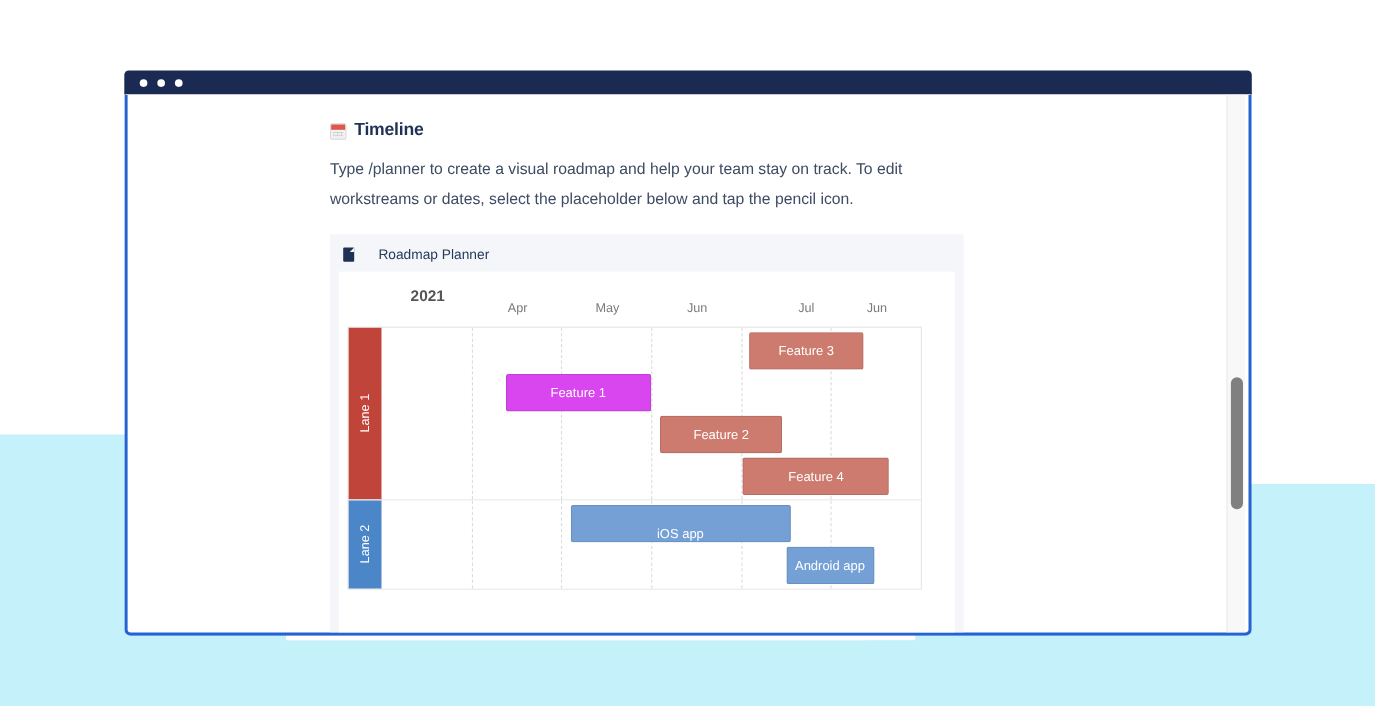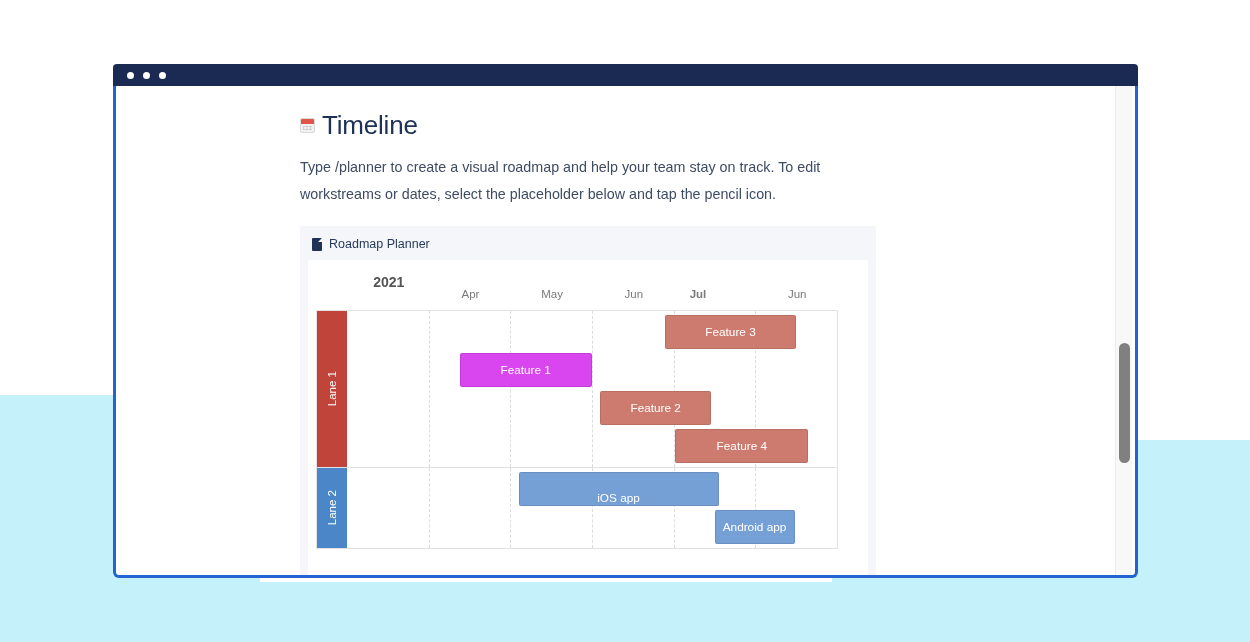--- a/index.html
+++ b/index.html
@@ -126,22 +126,22 @@
   }
   .inner {
     margin-left: 184px;
     width: 608px;
   }
 
   .doc-title {
     display: flex;
     align-items: center;
     gap: 7px;
-    font-size: 26px;
-    font-weight: normal;
+    font-size: 16px;
+    font-weight: bold;
     color: #1f3256;
     letter-spacing: -0.2px;
     margin: 0 0 13px 0;
   }
   .cal-icon {
     width: 15px;
     height: 15px;
     position: relative;
     display: inline-block;
     border-radius: 2px;
@@ -177,21 +177,21 @@
 
   
   .planner {
     background: #f4f6f9;
     width: 576px;
     padding: 0;
   }
   .planner-head {
     display: flex;
     align-items: center;
-    gap: 7px;
+    gap: 22px;
     padding: 11px 0 9px 12px;
     font-size: 12.5px;
     color: #273a5c;
   }
   .page-icon {
     width: 10px;
     height: 13px;
     background: #1f3256;
     position: relative;
     flex: none;
@@ -331,35 +331,35 @@
           </div>
 
           <div class="chart-card">
             <div class="gantt">
               <div class="axis" id="axis">
                   <div class="month" style="left: 38px; margin-top: 40px;">Mar</div>
                   <div class="year" style="left: 40.8333px;">2021</div>
                   <div class="month" style="left: 122.5px;">Apr</div>
                   <div class="month" style="left: 204.167px;">May</div>
                   <div class="month" style="left: 285.833px;">Jun</div>
-                  <div class="month" style="left: 350px; font-weight: bold;">Jul</div>
+                  <div class="month" style="left: 385px;">Jul</div>
                   <div class="month" style="left: 449.167px;">Jun</div>
                 </div>
               <div class="plot" id="plot">
                   <div class="lane">
                     <div class="lane-label" style="background: rgb(192, 68, 58);">
                       <span>Lane 1</span>
                     </div>
                     <div class="lane-track" style="height: 156px;">
                       <div class="grid" style="left: 81.6667px;"></div>
                       <div class="grid" style="left: 163.333px;"></div>
                       <div class="grid" style="left: 245px;"></div>
                       <div class="grid" style="left: 326.667px;"></div>
                       <div class="grid" style="left: 408.333px;"></div>
-                      <div class="bar" style="left: 318px; width: 131px; top: 4px; background: rgb(205, 123, 111); align-items: center;">
+                      <div class="bar" style="left: 334px; width: 104px; top: 4px; background: rgb(205, 123, 111); align-items: center;">
                         <span>Feature 3</span>
                       </div>
                       <div class="bar" style="left: 112.7px; width: 132px; top: 42px; background: #d946ef;">
                         <span>Feature 1</span>
                       </div>
                       <div class="bar" style="left: 253.167px; width: 111.067px; top: 80px; background: rgb(205, 123, 111);">
                         <span>Feature 2</span>
                       </div>
                       <div class="bar" style="left: 328.3px; width: 133.117px; top: 118px; background: rgb(205, 123, 111);">
                         <span>Feature 4</span>

